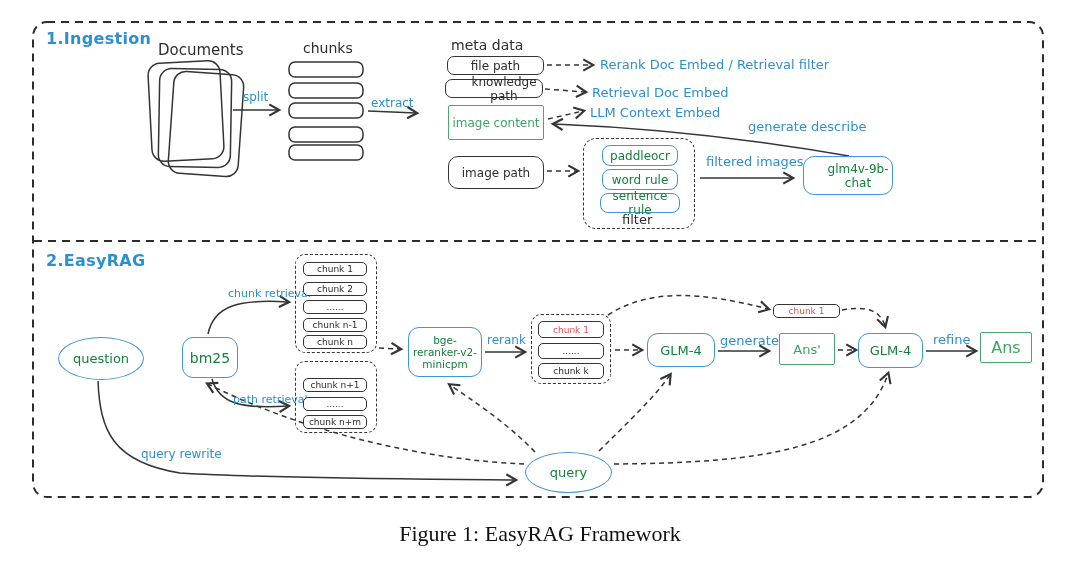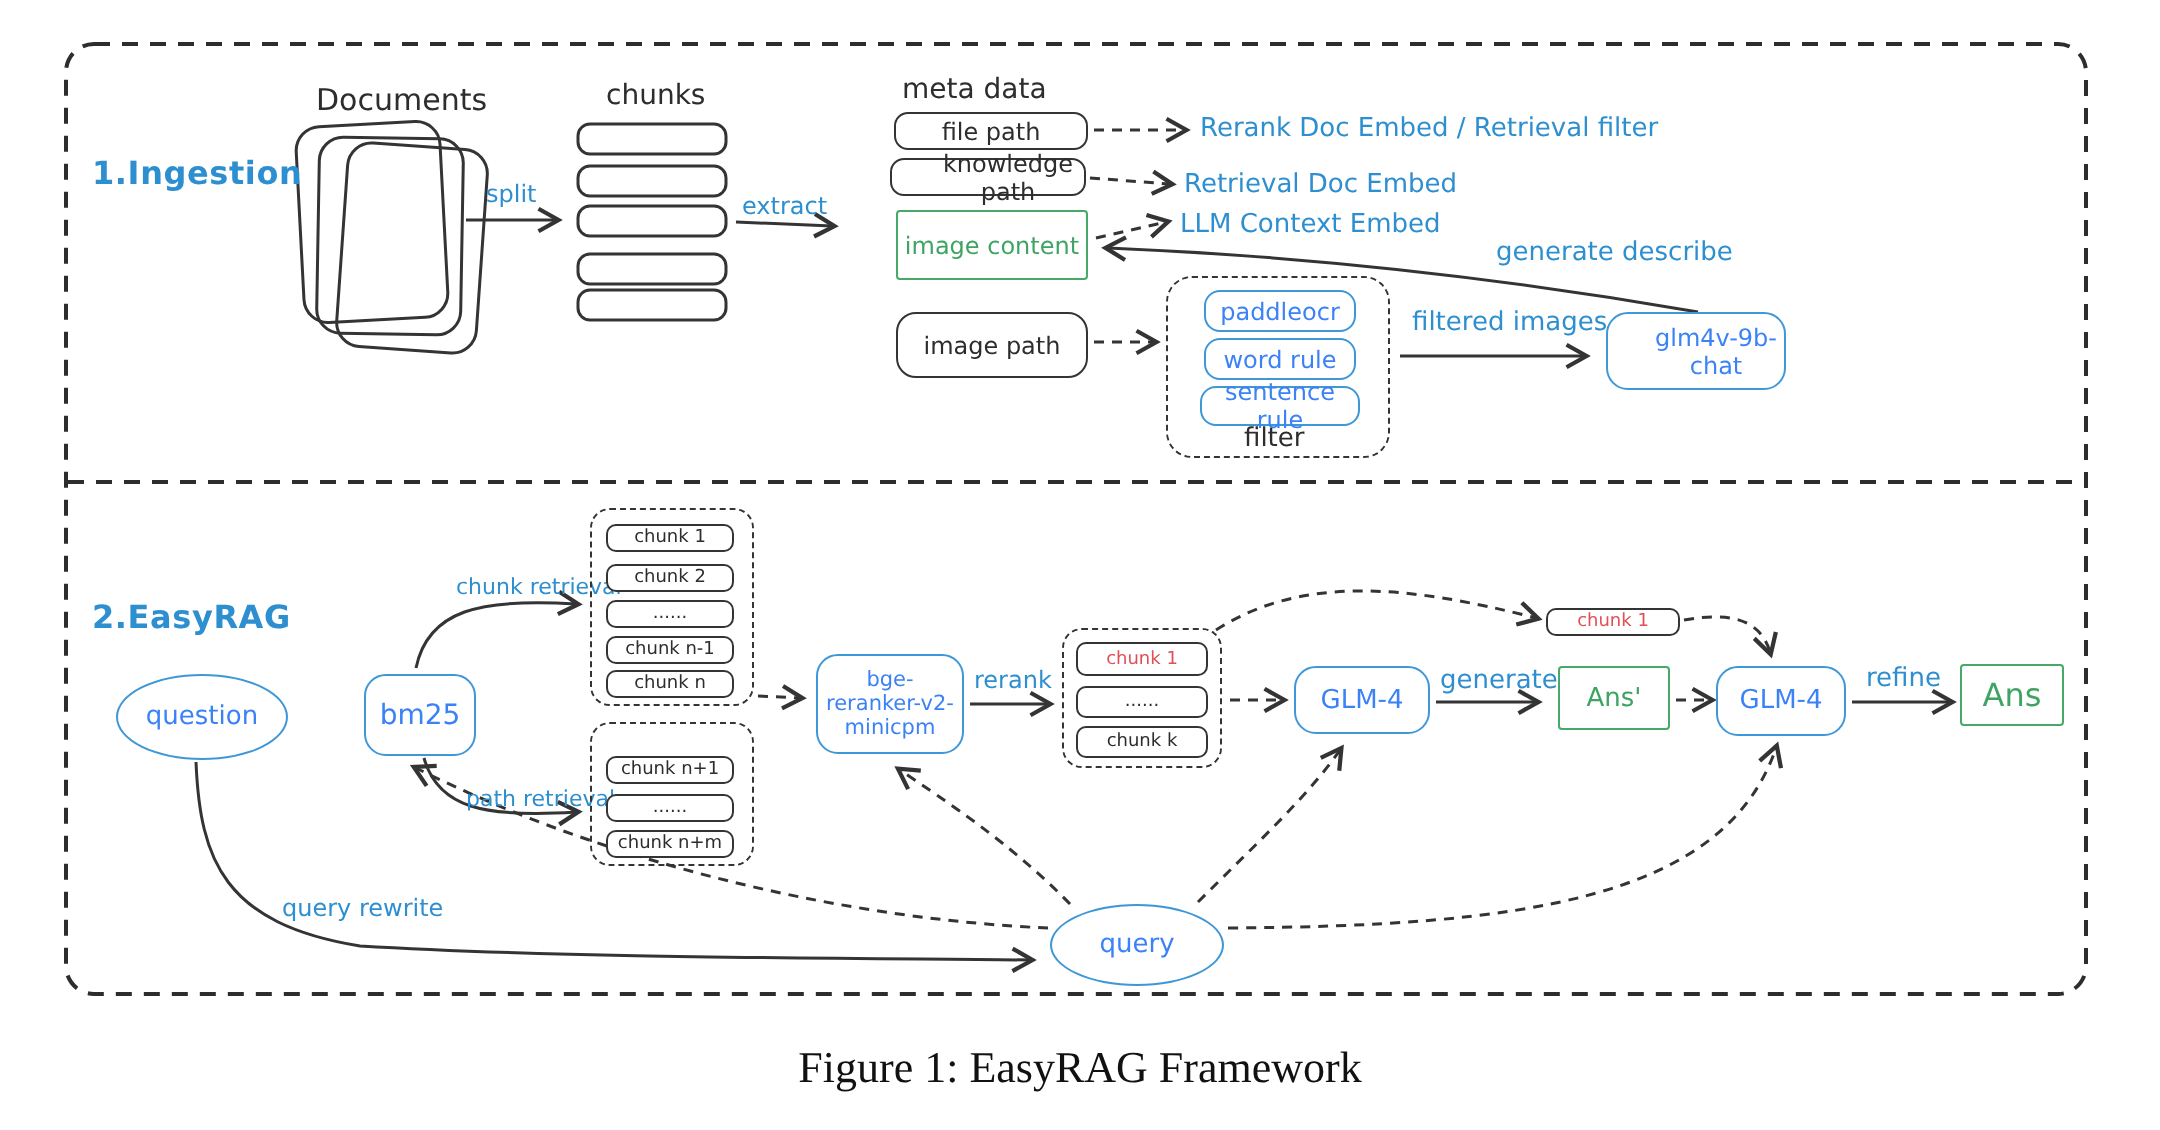--- a/index.html
+++ b/index.html
@@ -1,24 +1,24 @@
 <!DOCTYPE html>
 <html><head>
 <meta charset="utf-8">
 <style>
   html,body{margin:0;padding:0;background:#ffffff;}
   #figure{position:relative;width:1080px;height:565px;background:#fff;
     font-family:"DejaVu Sans","Liberation Sans",sans-serif;color:#2d2d2d;overflow:hidden;}
   #connectors{position:absolute;left:0;top:0;width:1080px;height:565px;}
   .abs{position:absolute;box-sizing:border-box;}
   .lbl{white-space:nowrap;line-height:1.1;}
-  .section-hdr{font-size:16px;font-weight:bold;letter-spacing:.3px;color:#2e8fd0;margin-top:48px;}
+  .section-hdr{font-size:16px;font-weight:bold;letter-spacing:.3px;color:#2e8fd0;}
   .node{display:flex;align-items:center;justify-content:center;background:#fff;text-align:center;}
   .ink-node{border:1.4px solid #343434;border-radius:7px;font-size:12px;}
-  .blue-node{border:1.5px solid #3e97d6;border-radius:11px;color:#3b82f6;}
+  .blue-node{border:1.5px solid #3e97d6;border-radius:11px;color:#15803d;}
   .green-node{border:1.5px solid #47a968;border-radius:2px;color:#3fa463;}
   .red-node{border:1.3px solid #e0575c;border-radius:6px;color:#e04f55;}
   .dashed-group{border:1.5px dashed #343434;border-radius:10px;background:transparent;}
   .chunk-item{border:1.2px solid #343434;border-radius:5px;font-size:9px;background:#fff;
     display:flex;align-items:center;justify-content:center;}
   .embed-lbl{font-size:13px;color:#2e8fd0;}
   .arrow-lbl{font-size:12px;color:#2e8fd0;}
   .small-lbl{font-size:11px;color:#2e8fd0;}
   .black-lbl{font-size:13px;color:#2d2d2d;}
   #caption{position:absolute;left:0;top:521px;width:1080px;text-align:center;

